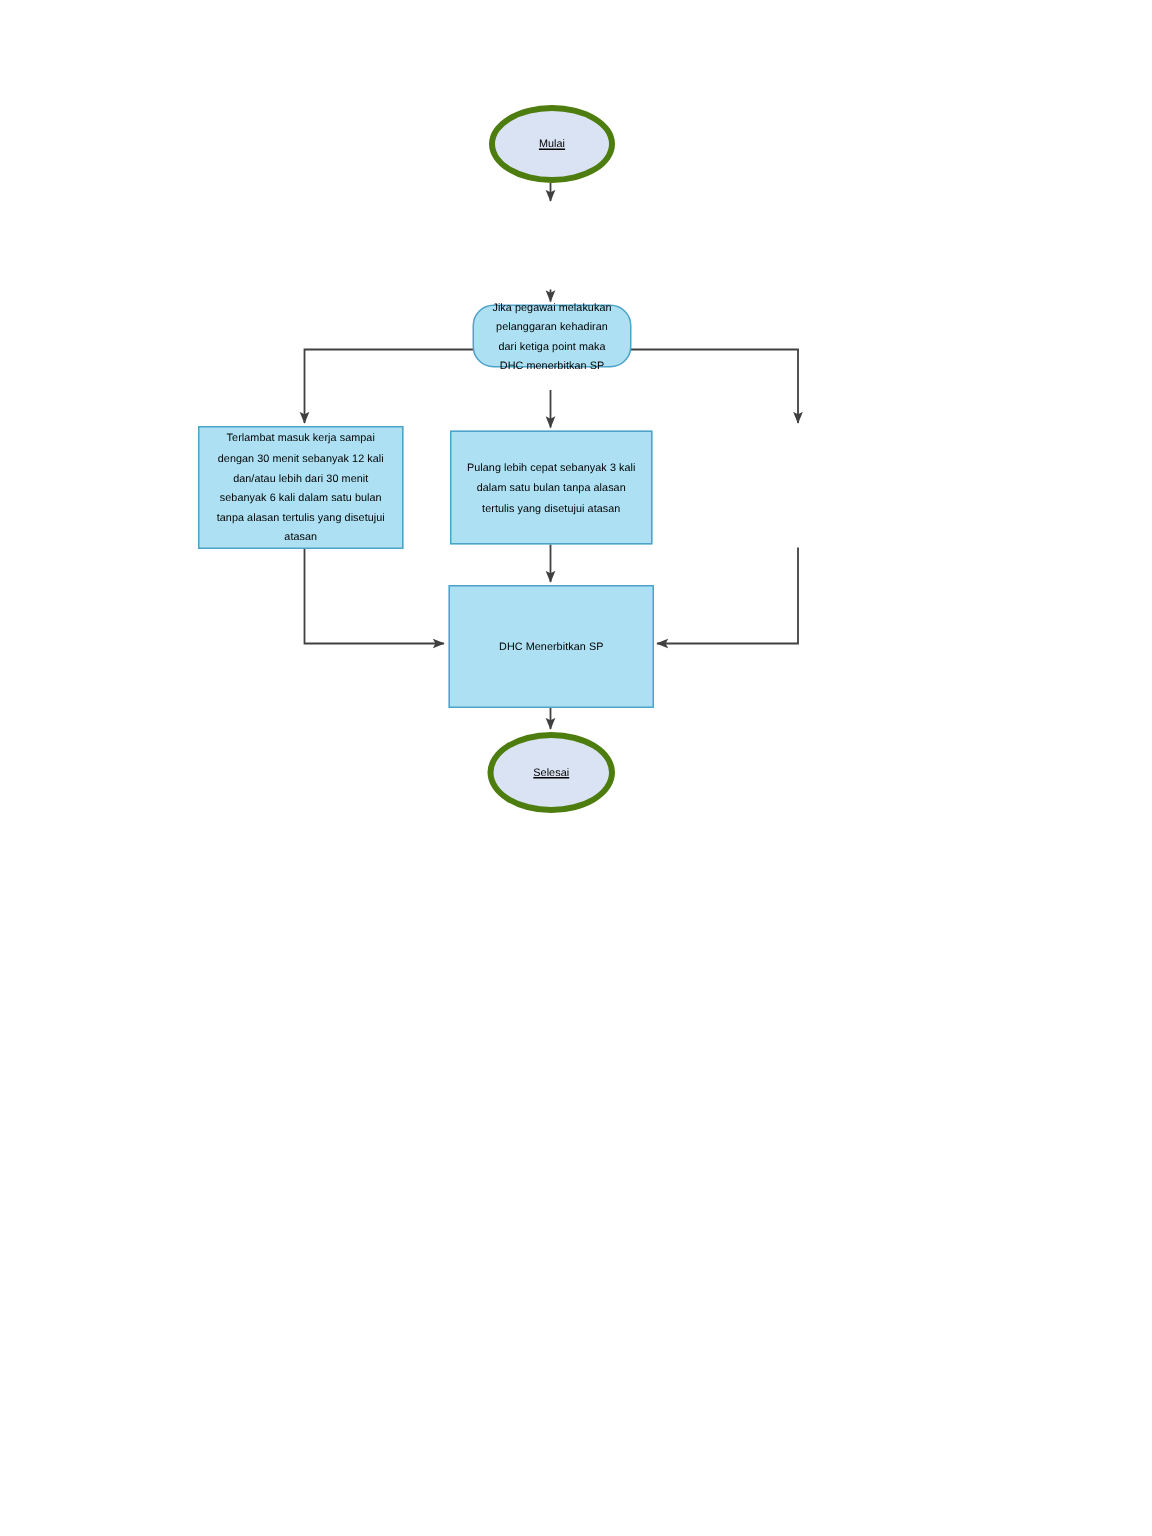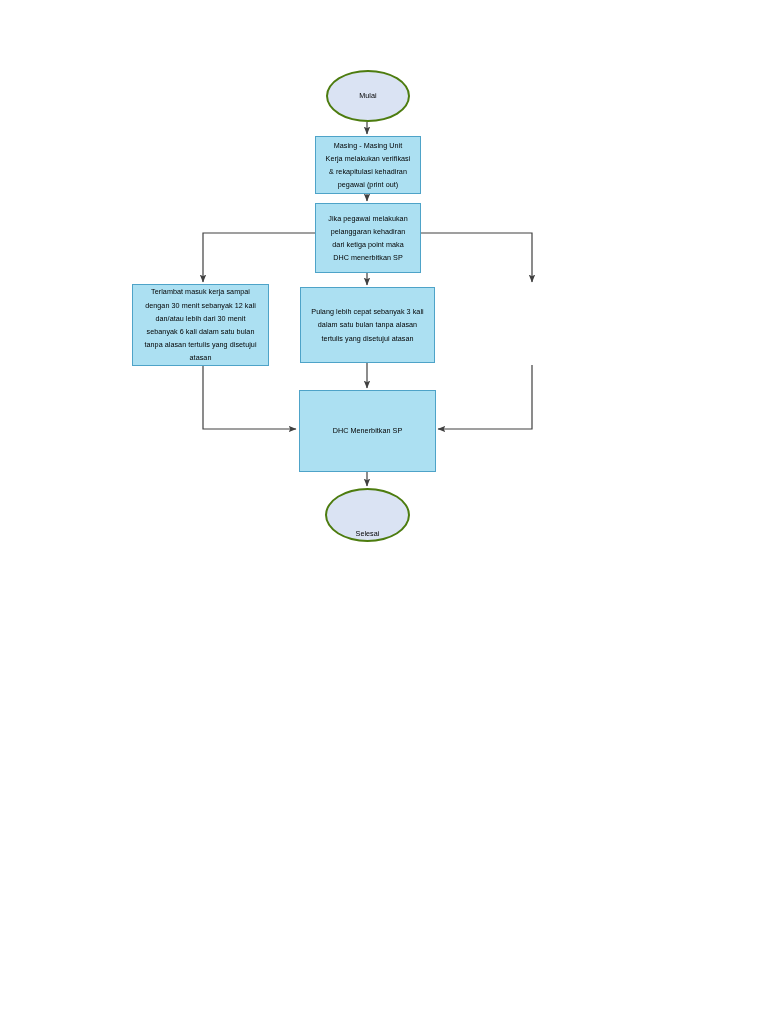--- a/index.html
+++ b/index.html
@@ -33,22 +33,23 @@
     letter-spacing: 0.05px;
   }
   .node .node-label {
     display: block;
     width: 100%;
     padding: 0 4px;
     white-space: pre-line;
   }
   .terminator {
     background: #dae3f3;
-    border: 2px solid #4d7c0f;
+    border: 4px solid #4d7c0f;
     border-radius: 50%;
+    text-decoration: underline;
   }
   .process {
     background: #ace0f2;
     border: 1px solid #4ea3c8;
   }
   svg.edges {
     position: absolute;
     left: 0; top: 0;
     width: 768px;
     height: 1024px;
@@ -84,28 +85,22 @@
 
     <path d="M532,365 L532,429 L438,429" stroke="#404040" stroke-width="1.2" fill="none" marker-end="url(#arrowhead)"></path>
 
     <path d="M367,471 L367,486" stroke="#404040" stroke-width="1.2" fill="none" marker-end="url(#arrowhead)"></path>
   </svg>
 
   <div class="node terminator" style="left:326px; top:70px; width:84px; height:52px;">
     <span class="node-label">Mulai</span>
   </div>
 
-  <div class="node process" style="left:315px; top:136px; width:106px; height:58px;">
-    <span class="node-label">Masing - Masing Unit
-Kerja melakukan verifikasi
-&amp; rekapitulasi kehadiran
-pegawai (print out)</span>
-  </div>
 
-  <div class="node process" style="left:315px; top:203px; width:106px; height:70px;">
+  <div class="node process" style="left:315px; top:203px; width:106px; height:42px;border-radius:14px;">
     <span class="node-label">Jika pegawai melakukan
 pelanggaran kehadiran
 dari ketiga point maka
 DHC menerbitkan SP</span>
   </div>
 
   <div class="node process" style="left:132px; top:284px; width:137px; height:82px;">
     <span class="node-label">Terlambat masuk kerja sampai
 dengan 30 menit sebanyak 12 kali
 dan/atau lebih dari 30 menit
@@ -118,17 +113,17 @@
     <span class="node-label">Pulang lebih cepat sebanyak 3 kali
 dalam satu bulan tanpa alasan
 tertulis yang disetujui atasan</span>
   </div>
 
 
   <div class="node process" style="left:299px; top:390px; width:137px; height:82px;">
     <span class="node-label">DHC Menerbitkan SP</span>
   </div>
 
-  <div class="node terminator" style="left:325px; top:488px; width:85px; height:54px;align-items:flex-end;">
+  <div class="node terminator" style="left:325px; top:488px; width:85px; height:54px;">
     <span class="node-label">Selesai</span>
   </div>
 
 </div>
 
 </body></html>

